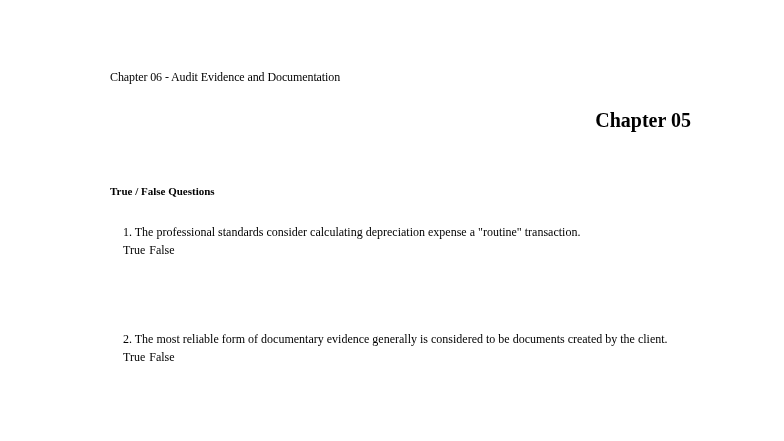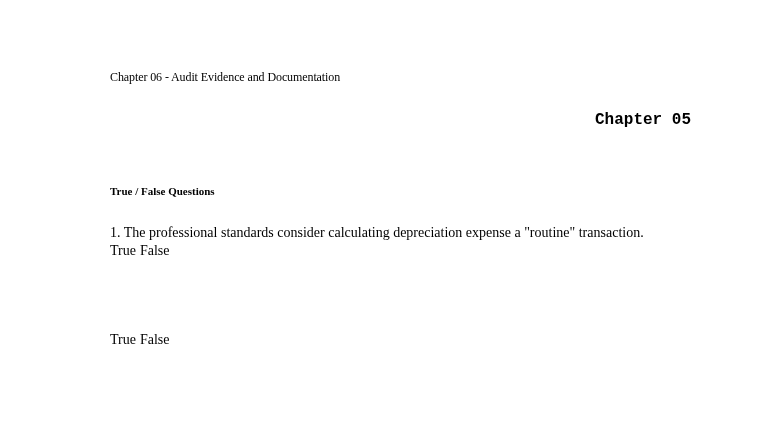--- a/index.html
+++ b/index.html
@@ -22,38 +22,37 @@
       font-size: 12px;
       letter-spacing: -0.1px;
       white-space: nowrap;
     }
     .title-block {
       position: absolute;
       right: 93px;
       top: 110px;
       text-align: right;
       font-weight: bold;
-      font-size: 16px;
+      font-size: 20px;
       line-height: 21px;
-      font-family: Liberation Mono, monospace;
     }
     .section-heading {
       position: absolute;
       left: 110px;
       top: 177px;
       font-weight: bold;
       font-size: 11px;
       white-space: nowrap;
       margin-top: 8px;
     }
     .question {
       position: absolute;
-      left: 110px;
+      left: 123px;
       width: 580px;
-      font-size: 14px;
+      font-size: 12px;
       line-height: 17.5px;
     }
     .q1 { top: 224px; }
     .q2 { top: 331px; }
     .question .stem { display: block; }
     .question .answers { display: block; white-space: pre; }
     .answer-option { display: inline-block; }
     .answer-option + .answer-option { margin-left: 4px; }
   </style>
 </head>
@@ -66,14 +65,15 @@
 </div>
 
 <div class="section-heading">True / False Questions</div>
 
 <div class="question q1">
   <span class="stem">1. The professional standards consider calculating depreciation expense a "routine" transaction.</span>
   <span class="answers"><span class="answer-option">True</span><span class="answer-option">False</span></span>
 </div>
 
 <div class="question q2">
+  <span class="stem">2. The most reliable form of documentary evidence generally is considered to be documents created by the client.</span>
   <span class="answers"><span class="answer-option">True</span><span class="answer-option">False</span></span>
 </div>
 
 </body></html>

